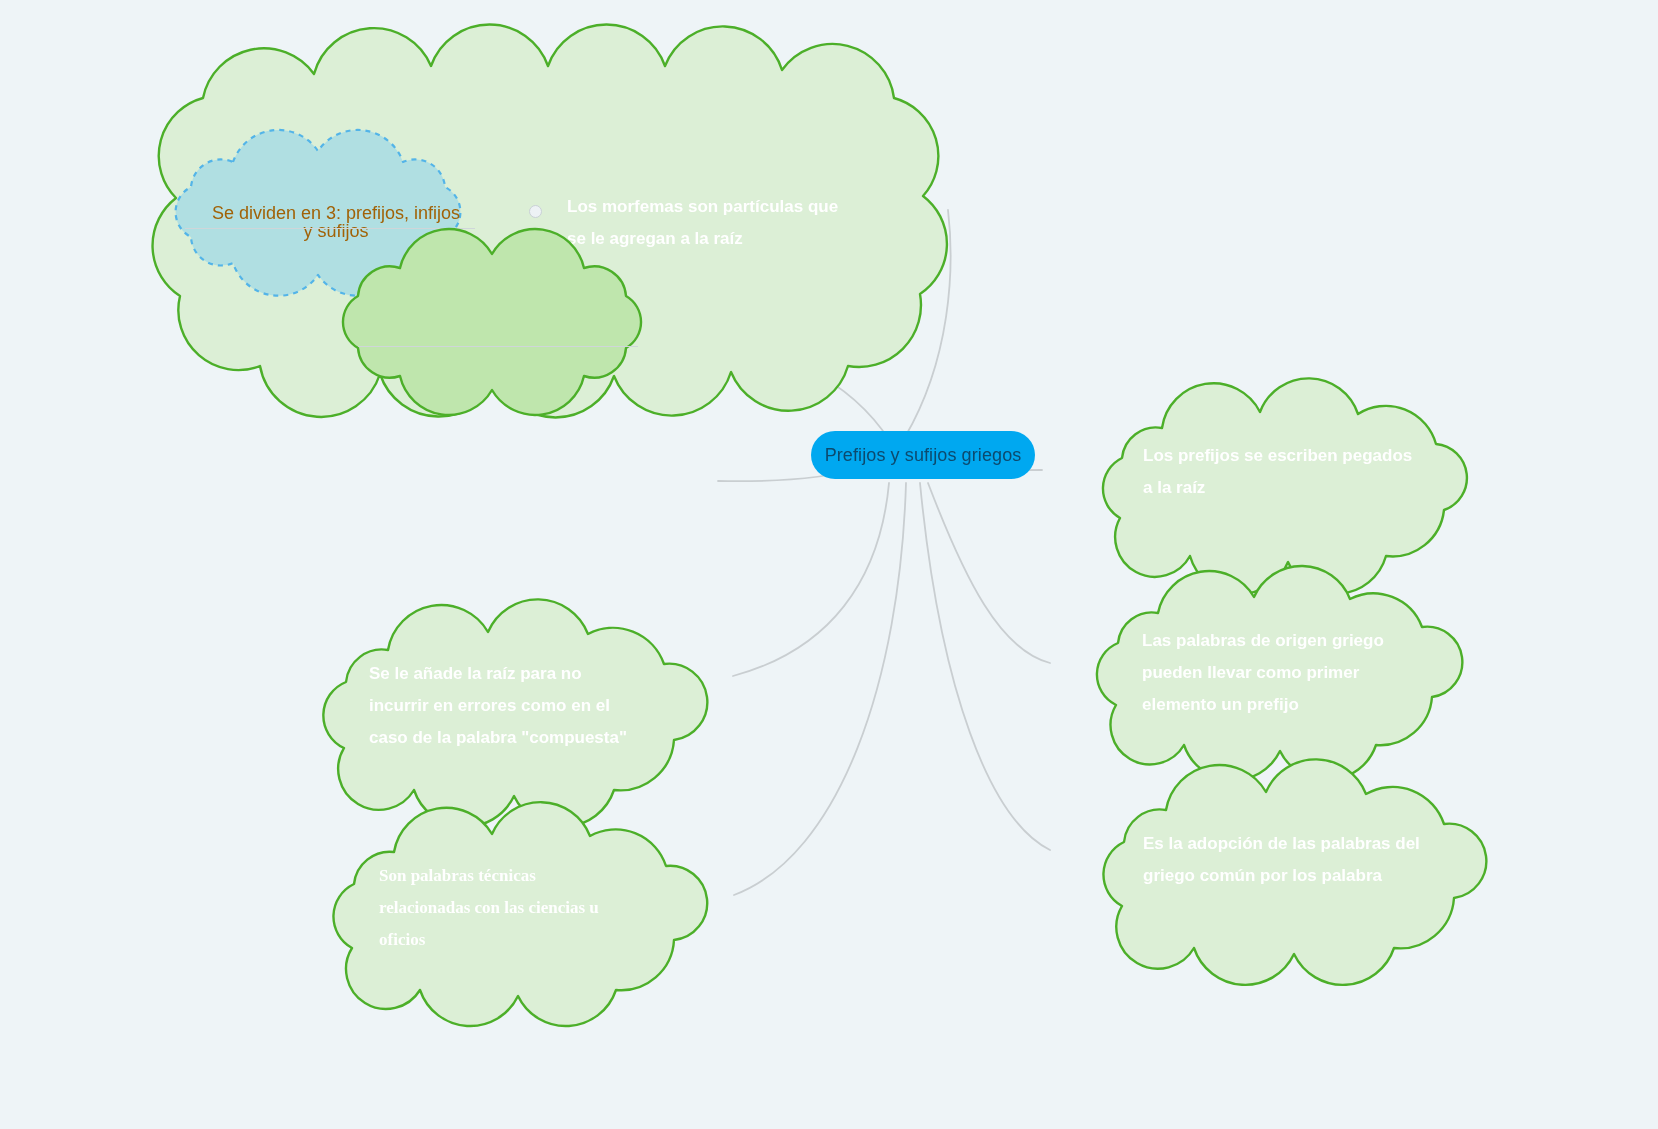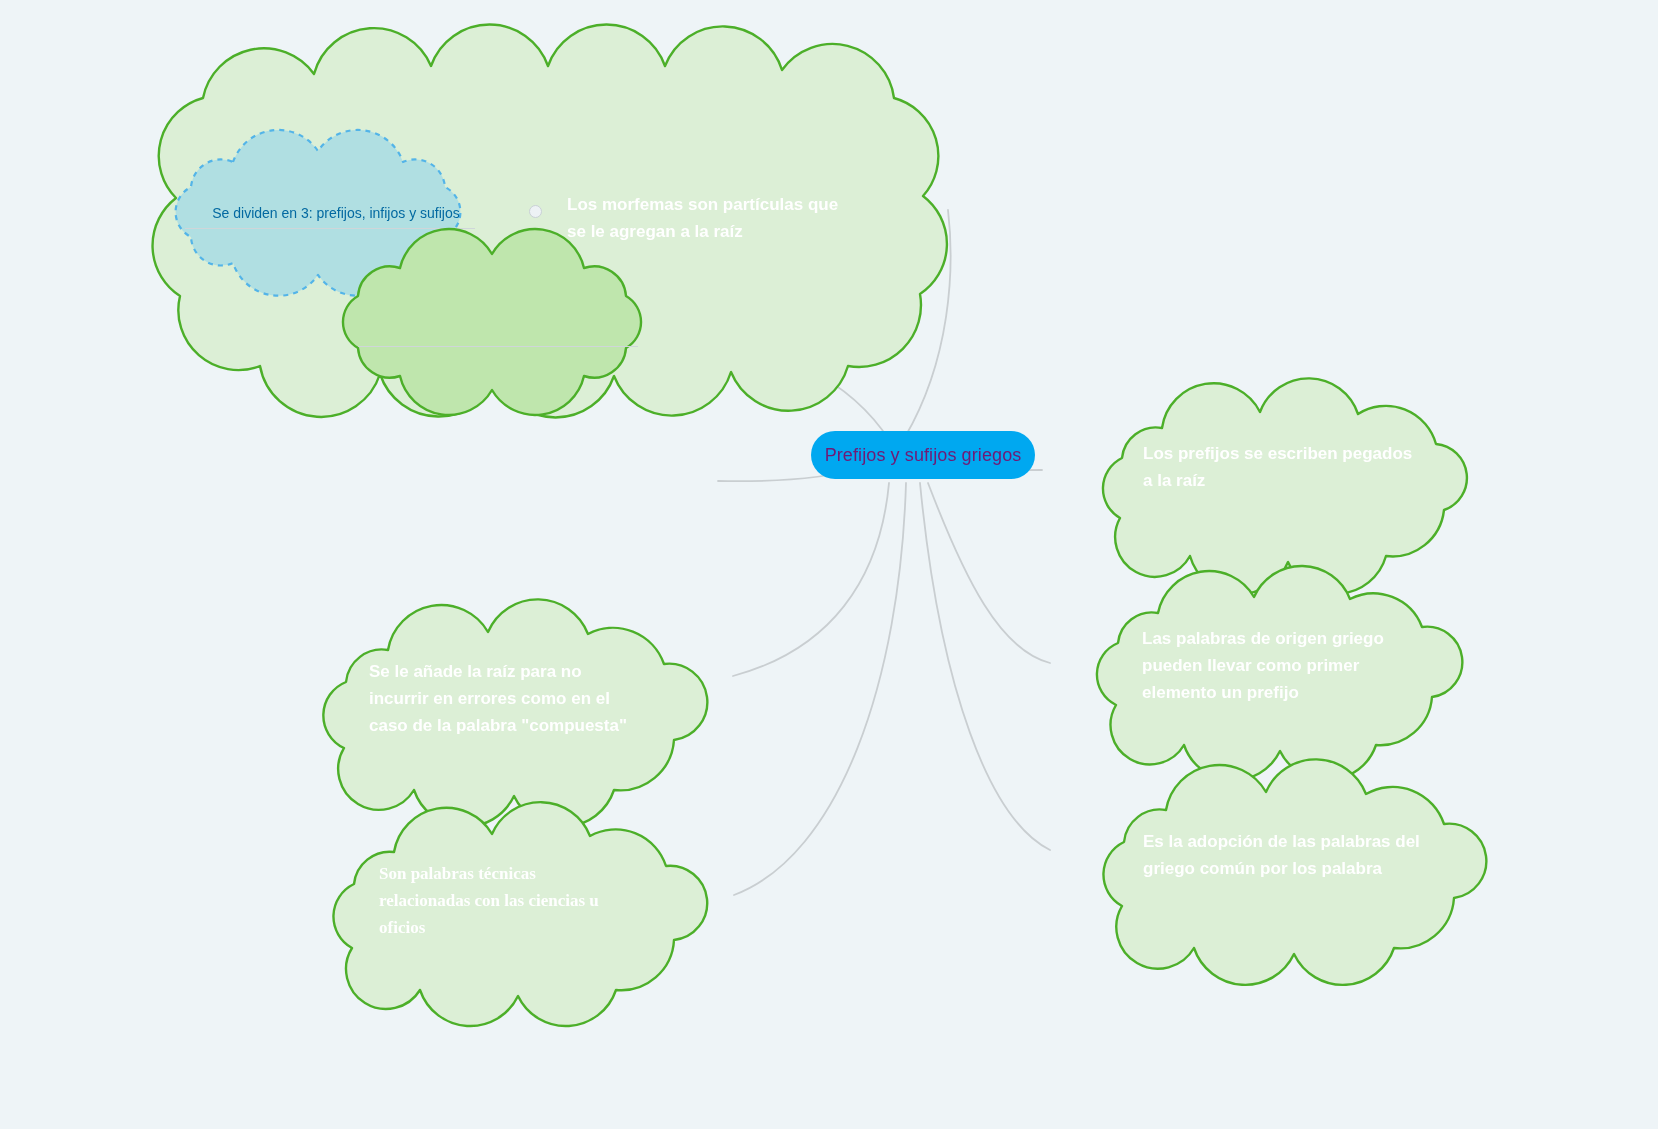--- a/index.html
+++ b/index.html
@@ -41,53 +41,53 @@
     height: 48px;
     border-radius: 24px;
     background: #00A8F0;
     display: flex;
     align-items: center;
     justify-content: center;
     box-sizing: border-box;
     cursor: pointer;
   }
   .root-node .root-label {
-    color: #701a75;
+    color: #0c4a6e;
     font-size: 18px;
     letter-spacing: 0.1px;
     white-space: nowrap;
   }
 
   
   .cloud {
     position: absolute;
     cursor: pointer;
   }
   .cloud svg {
     position: absolute;
     left: 0;
     top: 0;
     overflow: visible;
   }
   .cloud .cloud-text {
     position: absolute;
     box-sizing: border-box;
     font-size: 17px;
-    line-height: 27px;
+    line-height: 32px;
     font-weight: 700;
     color: #ffffff;
     white-space: pre-line;
   }
   .cloud .cloud-text.dark {
     color: #3b4a54;
   }
   .cloud .cloud-text.plain {
     font-weight: 400;
-    font-size: 14px;
-    color: #0369a1;
+    font-size: 18px;
+    color: #a16207;
     line-height: 18px;
   }
 
   
   .text-rule {
     position: absolute;
     height: 1px;
     background: #cfd6d9;
   }
 

